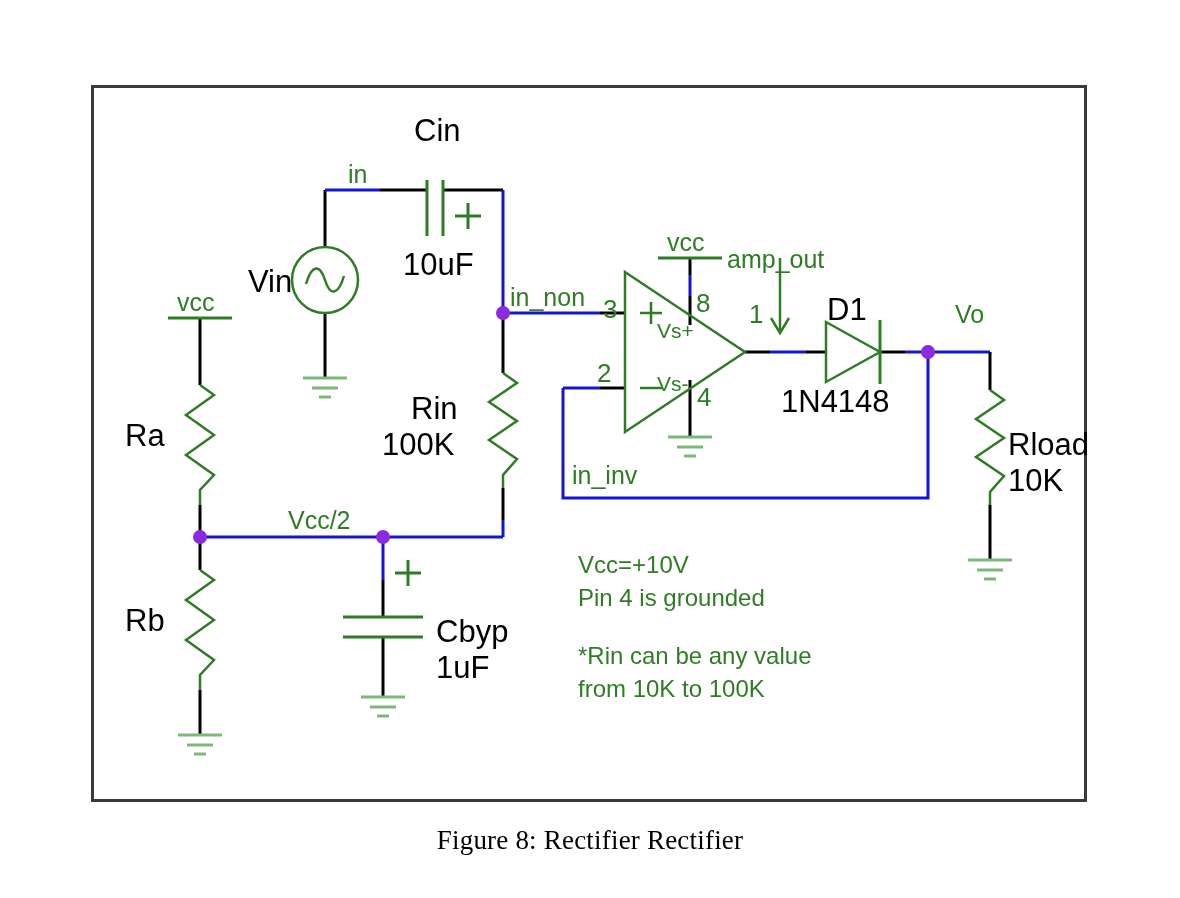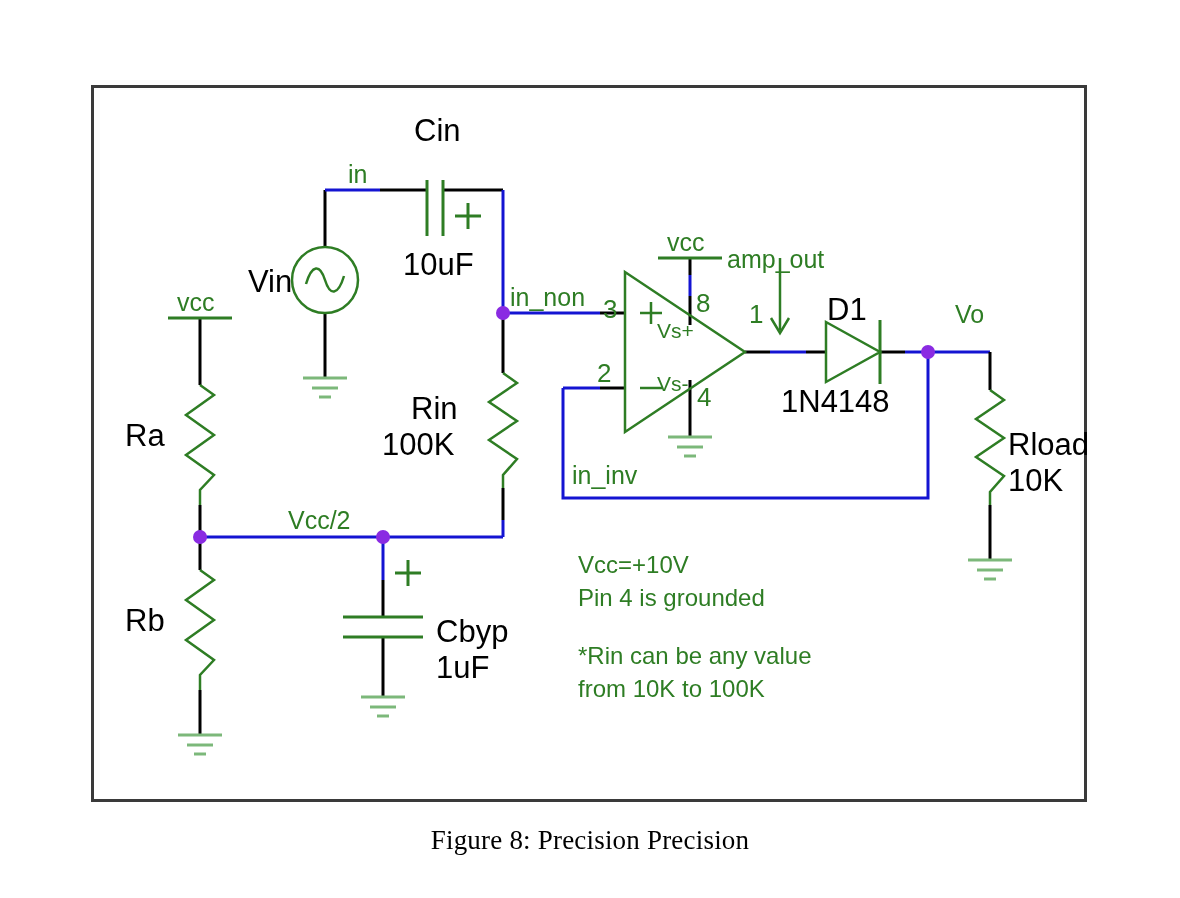--- a/index.html
+++ b/index.html
@@ -283,16 +283,16 @@
     <text class="lbl-green-sm" x="657" y="391">Vs-</text>
 
     <text class="note" x="578" y="573">Vcc=+10V</text>
     <text class="note" x="578" y="606">Pin 4 is grounded</text>
     <text class="note" x="578" y="664">*Rin can be any value</text>
     <text class="note" x="578" y="697">from 10K to 100K</text>
 
   </svg>
 
   <div class="cap-wrap">
-    <span class="caption">Figure 8: Precision Precision</span>
+    <span class="caption">Figure 8: Rectifier Rectifier</span>
   </div>
 
 </div>
 
 </body></html>

